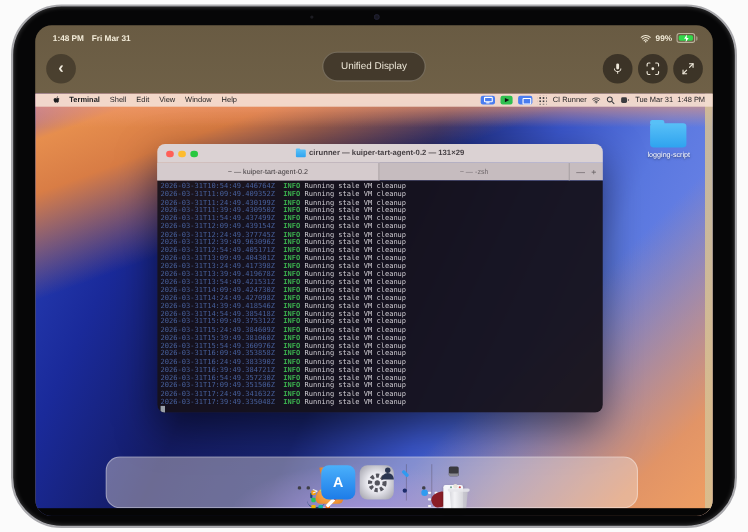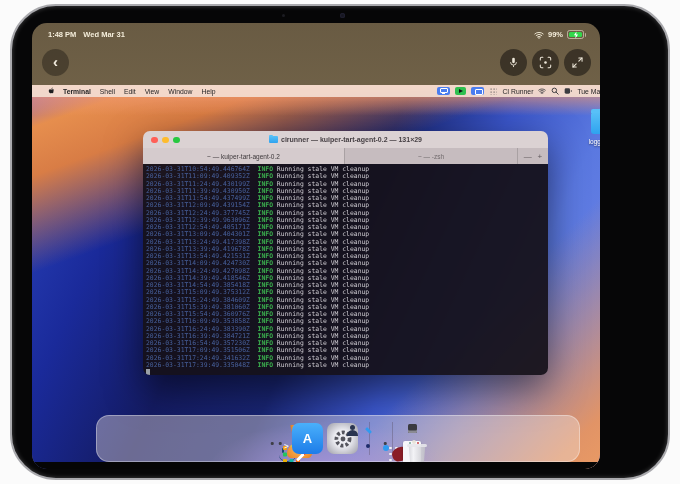--- a/index.html
+++ b/index.html
@@ -3,21 +3,21 @@
 <meta charset="utf-8">
 <style>
   *{box-sizing:border-box;margin:0;padding:0}
   body{width:680px;height:484px;background:#fbfbfb;position:relative;overflow:hidden;
        font-family:"Liberation Sans",sans-serif}
   
   .ipad{position:absolute;left:10px;top:4px;width:660px;height:476px;border-radius:46px;
         background:#060607;border:2px solid #a9a9ad;box-shadow:inset 0 0 5px rgba(255,255,255,.25)}
   .cam{position:absolute;top:7px;left:328px;width:5px;height:5px;border-radius:50%;background:#16161f;box-shadow:inset 0 0 1.5px #37375a}
   .cam2{position:absolute;top:8px;left:270px;width:3px;height:3px;border-radius:50%;background:#1c1c22}
-  .screen{position:absolute;left:20px;top:17px;width:568px;height:446px;border-radius:15px;overflow:hidden;
+  .screen{position:absolute;left:20px;top:17px;width:616px;height:446px;border-radius:15px;overflow:hidden;
           background:linear-gradient(180deg,#695b43,#7d6d50 45%,#6a5b43)}
   
   .statusbar{position:absolute;top:0;left:0;right:0;height:19px;display:flex;justify-content:space-between;
              align-items:center;padding:4px 16px 0;font-size:7.5px;font-weight:700;color:#f4edda}
   .sb-left{display:flex;gap:7px}
   .sb-right{display:flex;align-items:center;gap:4px}
   .batt{width:17px;height:8.5px;border:1px solid rgba(250,245,225,.55);border-radius:2.5px;position:relative}
   .batt::after{content:"";position:absolute;right:-3px;top:2px;width:1.5px;height:3.5px;background:rgba(250,245,225,.55);border-radius:0 1px 1px 0}
   .batt-fill{position:absolute;inset:1px;background:var(--battery-green,#32d74b);border-radius:1.5px}
   .bolt{position:absolute;left:4px;top:-0.5px;width:8px;height:8px}
@@ -157,40 +157,41 @@
 
 <div class="ipad">
   <span class="cam2"></span>
   <span class="cam"></span>
 
   <div class="screen">
 
     <div class="statusbar">
       <div class="sb-left">
         <span>1:48 PM</span>
-        <span>Wed Mar 31</span>
+        <span>Fri Mar 31</span>
       </div>
       <div class="sb-right">
         <svg width="10" height="8" viewBox="0 0 12 9">
           <path d="M1 3.2a7.4 7.4 0 0 1 10 0M2.6 5a5 5 0 0 1 6.8 0M4.2 6.8a2.6 2.6 0 0 1 3.6 0" fill="none" stroke="#f4edda" stroke-width="1.1" stroke-linecap="round"></path>
           <circle cx="6" cy="8" r="0.9" fill="#f4edda"></circle>
         </svg>
         <span>99%</span>
         <span class="batt">
           <span class="batt-fill"></span>
           <svg class="bolt" viewBox="0 0 10 10">
             <polygon points="5.6,0.5 2.4,5.4 4.6,5.4 4.2,9.3 7.6,4.4 5.3,4.4" fill="#fff"></polygon>
           </svg>
         </span>
       </div>
     </div>
 
     <div class="back-btn">
       <span>‹</span>
     </div>
+    <div class="pill">Unified Display</div>
     <div class="tb-right">
       <div class="cbtn">
         <svg viewBox="0 0 20 20">
           <rect x="8" y="2.5" width="4" height="8.5" rx="2" fill="#eee8da"></rect>
           <path d="M5.5 9.5a4.5 4.5 0 0 0 9 0" fill="none" stroke="#eee8da" stroke-width="1.4"></path>
           <line x1="10" y1="14.5" x2="10" y2="17" stroke="#eee8da" stroke-width="1.4"></line>
         </svg>
       </div>
       <div class="cbtn">
         <svg viewBox="0 0 20 20">

